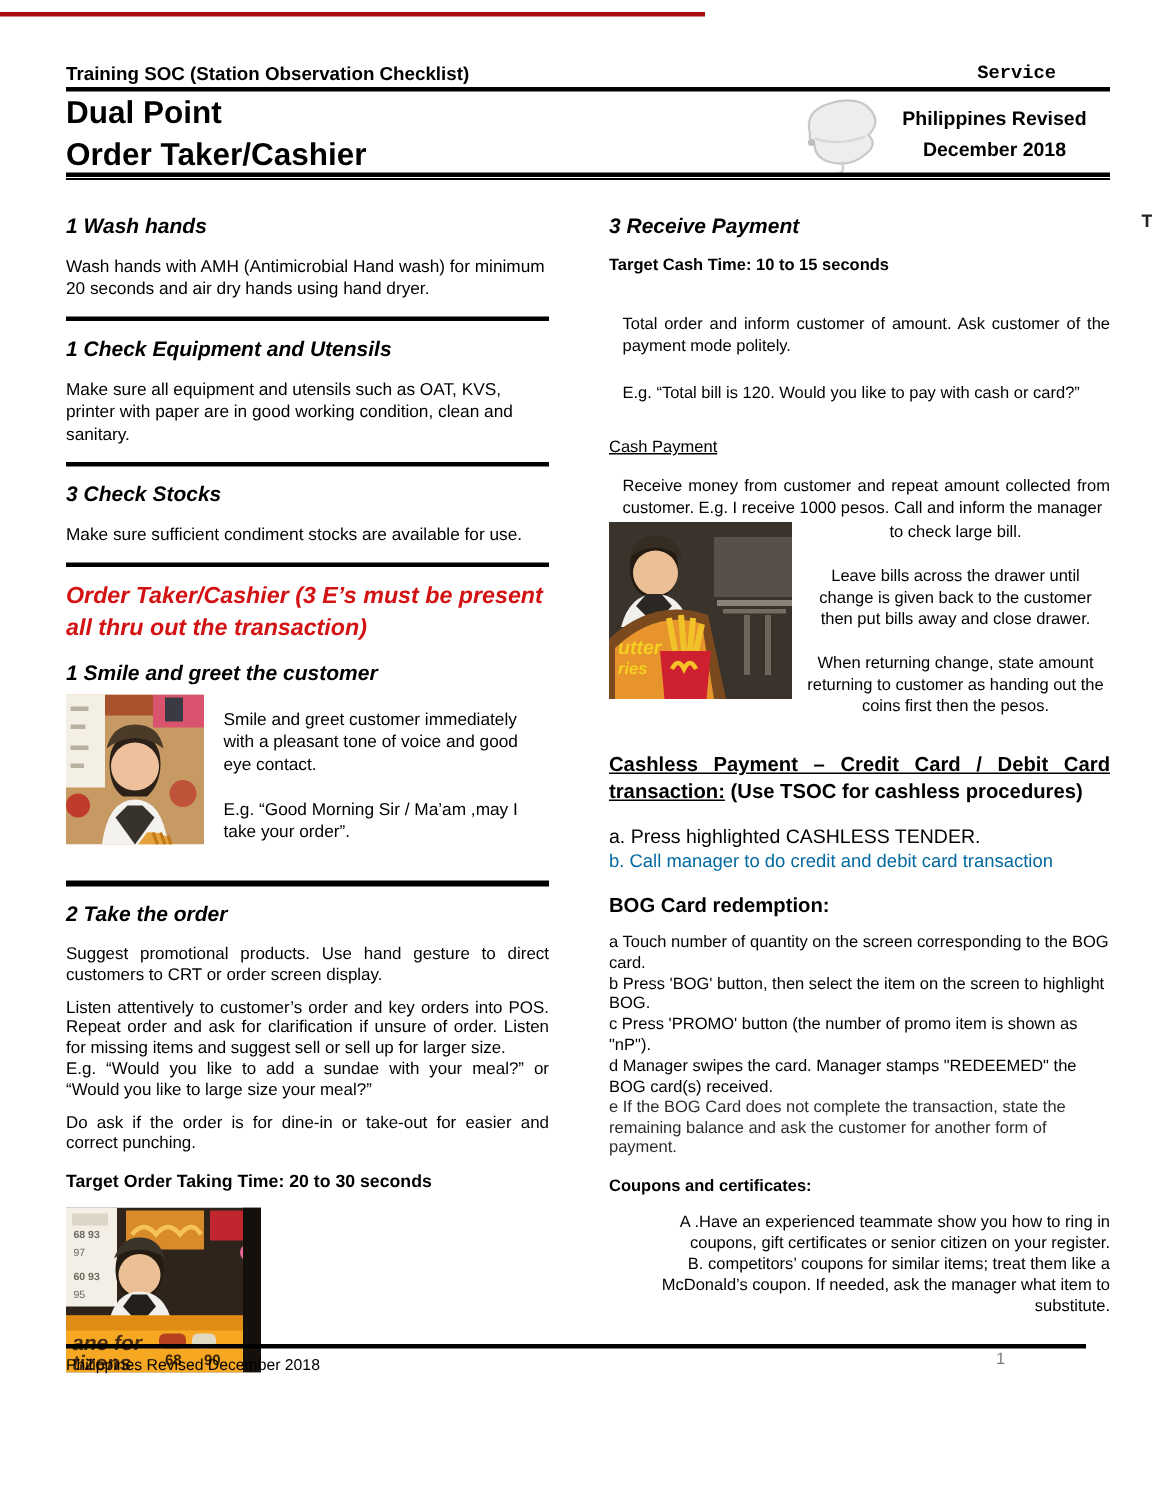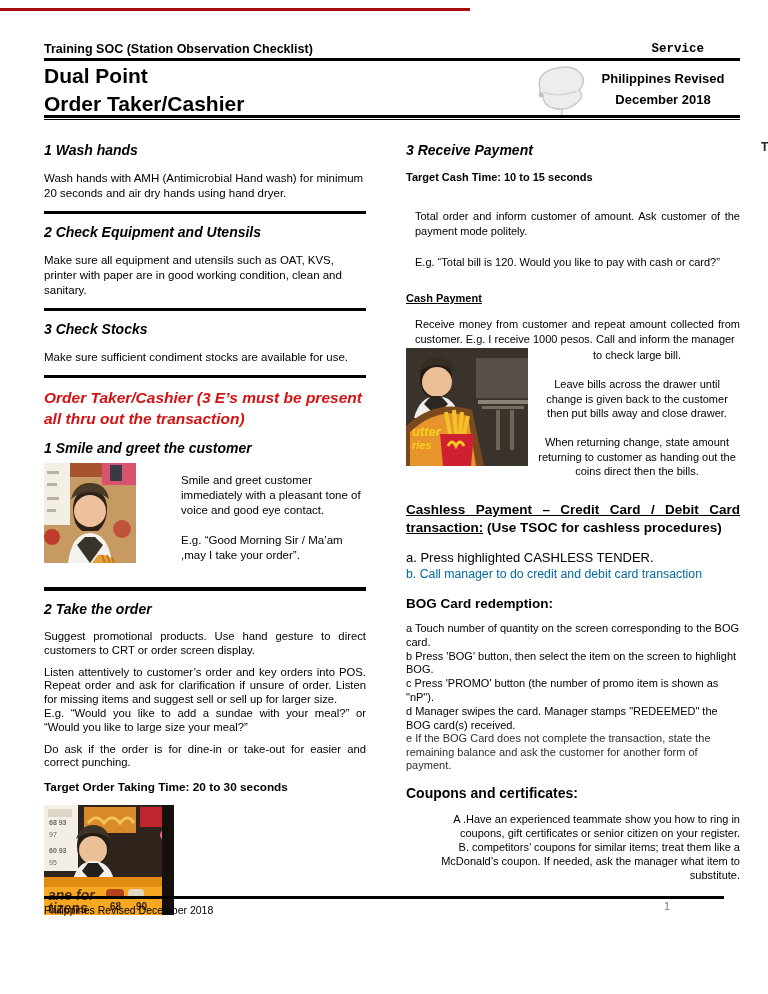--- a/index.html
+++ b/index.html
@@ -24,47 +24,47 @@
   #col-right{position:absolute;top:141px;left:406px;width:334px;}
 
   h3.sec{font-size:14px;font-weight:bold;margin:0 0 12px 0;line-height:18px;font-style:italic;}
   p.body{font-size:11.5px;line-height:15px;margin:0 0 8px 0;}
   p.just{text-align:justify;}
   .rule3{height:3px;background:#000;margin:10px 0 9px 0;}
   .rule4{height:4px;background:#000;margin:9px 0 9px 0;}
 
   #red-heading{color:#d31313;font-weight:bold;font-style:italic;font-size:15.5px;line-height:21px;margin:2px 0 10px 0;}
 
-  .photo-row{display:flex;align-items:flex-start;margin:2px 0 6px 0;gap:32px;}
+  .photo-row{display:flex;align-items:flex-start;margin:2px 0 6px 0;}
   .photo-row .ptext{margin-left:13px;padding-top:10px;}
   .ptext p{font-size:11.5px;line-height:15px;margin:0 0 15px 0;}
 
   
   .tight p.body{line-height:13.8px;margin:0 0 8px 0;font-size:11.3px;}
   .tight p.nogap{margin:0;}
   .bold{font-weight:bold;}
 
   
   .target-line{font-size:11px;font-weight:bold;margin:12px 0 0 0;}
   .indent{padding-left:9px;}
-  .u-head{font-size:11px;font-weight:bold;text-decoration:underline;margin:22px 0 0 0;}
+  .u-head{font-size:11px;font-weight:normal;text-decoration:underline;margin:22px 0 0 0;}
   .cashblock{font-size:11px;line-height:14.5px;}
   .cashblock p{margin:0;}
   .cash-row{display:flex;align-items:flex-start;margin-top:2px;}
   .cash-row .ctext{margin-left:9px;width:200px;}
   .ctext p{margin:0 0 14.5px 0;text-align:center;}
   #cashless-head{font-size:13.5px;font-weight:bold;line-height:18px;margin:8px 0 0 0;text-align:justify;}
   #cashless-head .ul{text-decoration:underline;}
   .step-a{font-size:13px;margin:13px 0 0 0;}
   .step-b{font-size:12.3px;color:#0369a1;margin:2px 0 0 0;}
   .sub-head{font-size:13.5px;font-weight:bold;margin:15px 0 0 0;}
   .bogblock{font-size:11px;line-height:13.8px;margin-top:11px;}
   .bogblock p{margin:0;}
   .bogblock p.lite{color:#2e2e2e;line-height:13.4px;}
-  .coup-head{font-size:14px;font-weight:bold;margin:12px 0 0 0;}
+  .coup-head{font-size:11px;font-weight:bold;margin:12px 0 0 0;}
   .coupblock{font-size:11px;line-height:14px;margin-top:11px;text-align:right;}
   .coupblock p{margin:0;}
 
   
   #rule-footer{position:absolute;top:896px;left:44px;width:680px;height:3px;background:#000;}
   #footer-text{position:absolute;top:904px;left:44px;font-size:10.5px;}
   #page-num{position:absolute;top:900px;left:664px;font-size:11px;color:#7d7d7d;}
 
   svg text{font-family:"Liberation Sans","DejaVu Sans",sans-serif;}
 </style>
@@ -96,21 +96,21 @@
   </div>
   <div id="rule-b"></div>
 
   <div id="edge-mark">T</div>
 
   <div id="col-left">
     <h3 class="sec">1 Wash hands</h3>
     <p class="body">Wash hands with AMH (Antimicrobial Hand wash) for minimum 20 seconds and air dry hands using hand dryer.</p>
     <div class="rule3"></div>
 
-    <h3 class="sec">2 Check Equipment and Utensils</h3>
+    <h3 class="sec">1 Check Equipment and Utensils</h3>
     <p class="body">Make sure all equipment and utensils such as OAT, KVS, printer with paper are in good working condition, clean and sanitary.</p>
     <div class="rule3"></div>
 
     <h3 class="sec">3 Check Stocks</h3>
     <p class="body">Make sure sufficient condiment stocks are available for use.</p>
     <div class="rule3"></div>
 
     <div id="red-heading">Order Taker/Cashier (3 E’s must be present all thru out the transaction)</div>
 
     <h3 class="sec" style="margin-bottom:6px;">1 Smile and greet the customer</h3>
@@ -210,21 +210,21 @@
           <path d="M4 118 L4 84 Q32 58 62 68 L70 118 Z" fill="#e8942c"></path>
           <text x="6" y="88" font-size="13" font-weight="bold" font-style="italic" fill="#f5d020">utter</text>
           <text x="6" y="101" font-size="11" font-weight="bold" font-style="italic" fill="#f5d020">ries</text>
           <path d="M40 64 l4 22 M48 62 l2 24 M56 64 l-2 22 M62 68 l-4 18" stroke="#f2c229" stroke-width="4"></path>
           <path d="M34 86 l34 0 l-3 32 l-28 0 Z" fill="#cf2030"></path>
           <path d="M42 98 q4 -8 8 0 q4 -8 8 0" stroke="#f6c425" stroke-width="3" fill="none"></path>
         </svg>
         <div class="ctext">
           <p>to check large bill.</p>
           <p class="just">Leave bills across the drawer until change is given back to the customer then put bills away and close drawer.</p>
-          <p class="just">When returning change, state amount returning to customer as handing out the coins direct then the bills.</p>
+          <p class="just">When returning change, state amount returning to customer as handing out the coins first then the pesos.</p>
         </div>
       </div>
     </div>
 
     <div id="cashless-head">
       <span class="ul">Cashless Payment –  Credit Card / Debit Card transaction:</span><span> (Use TSOC for cashless procedures)</span>
     </div>
 
     <p class="step-a">a. Press highlighted CASHLESS TENDER.</p>
     <p class="step-b">b. Call manager to do credit and debit card transaction</p>

